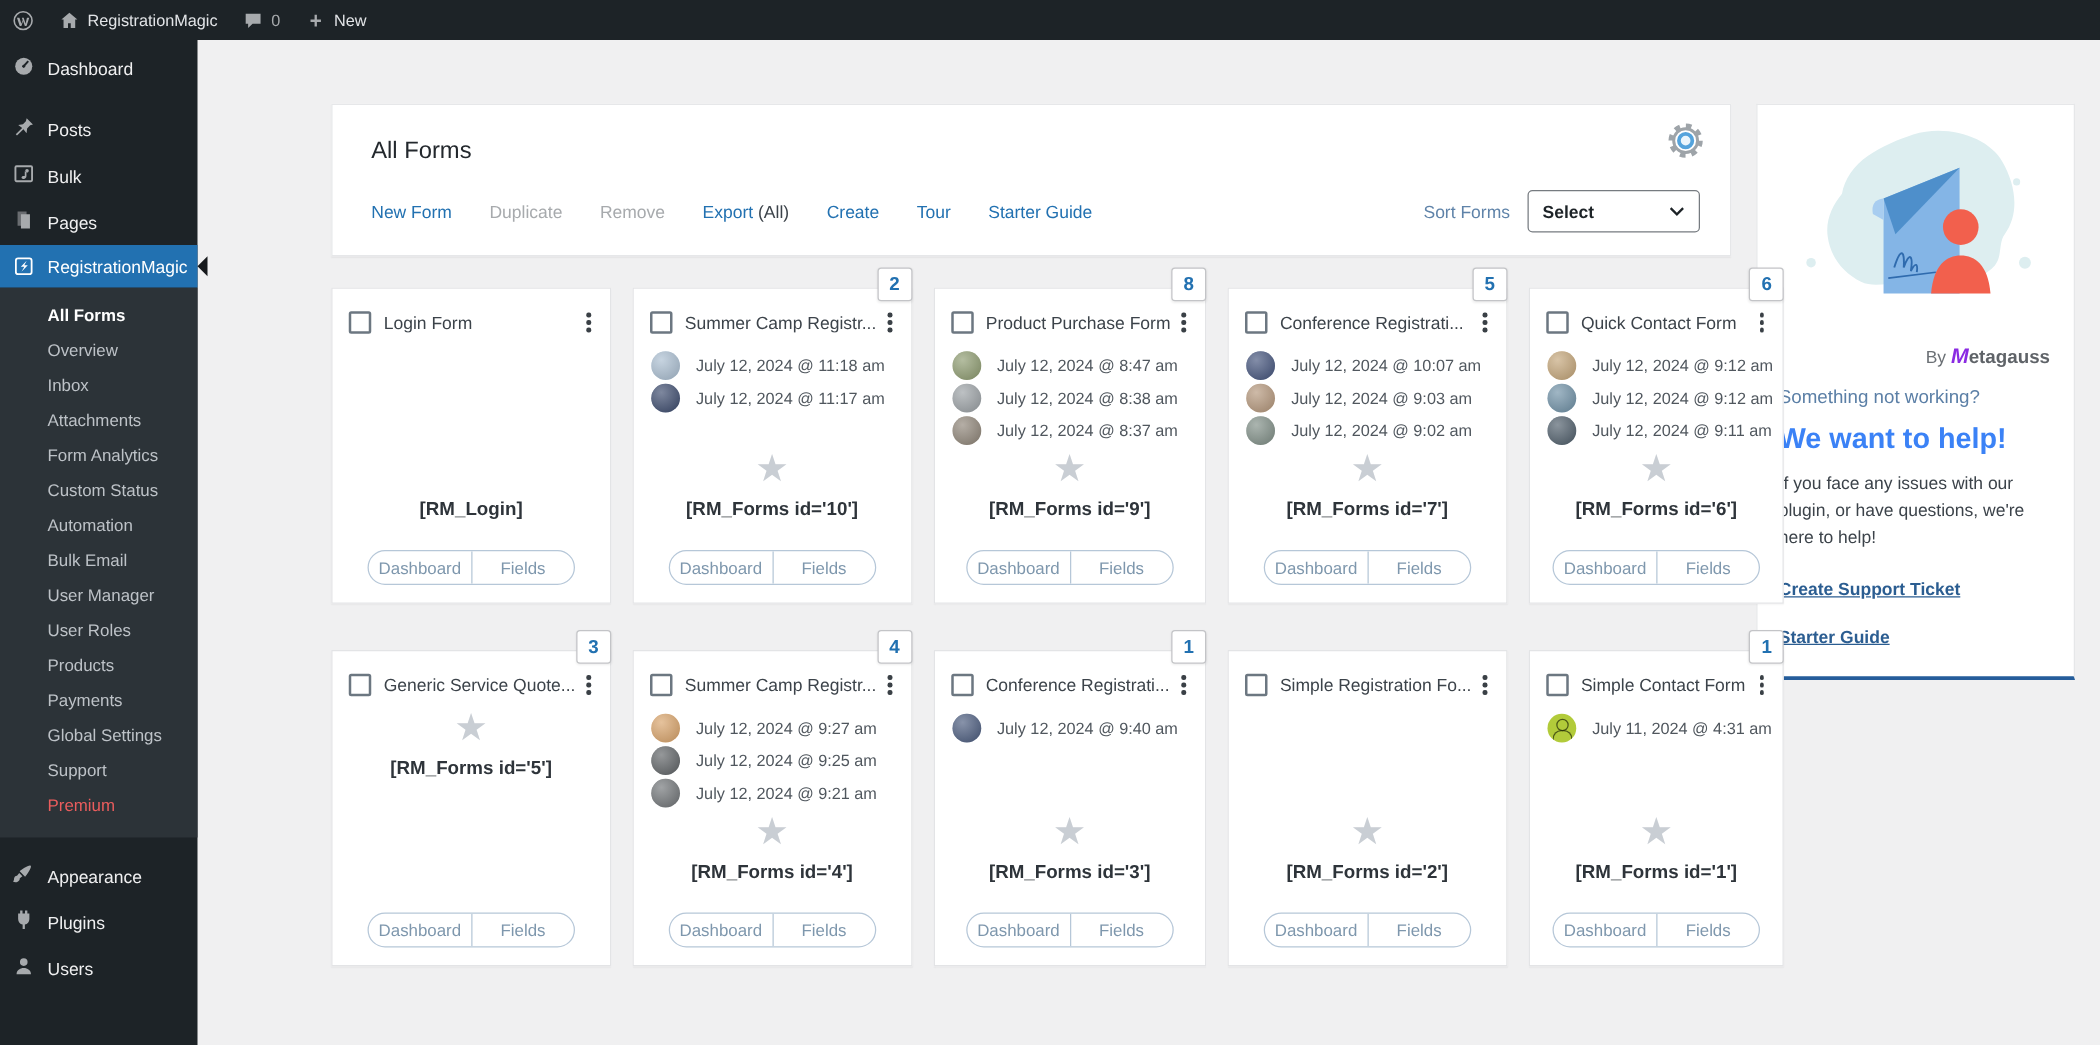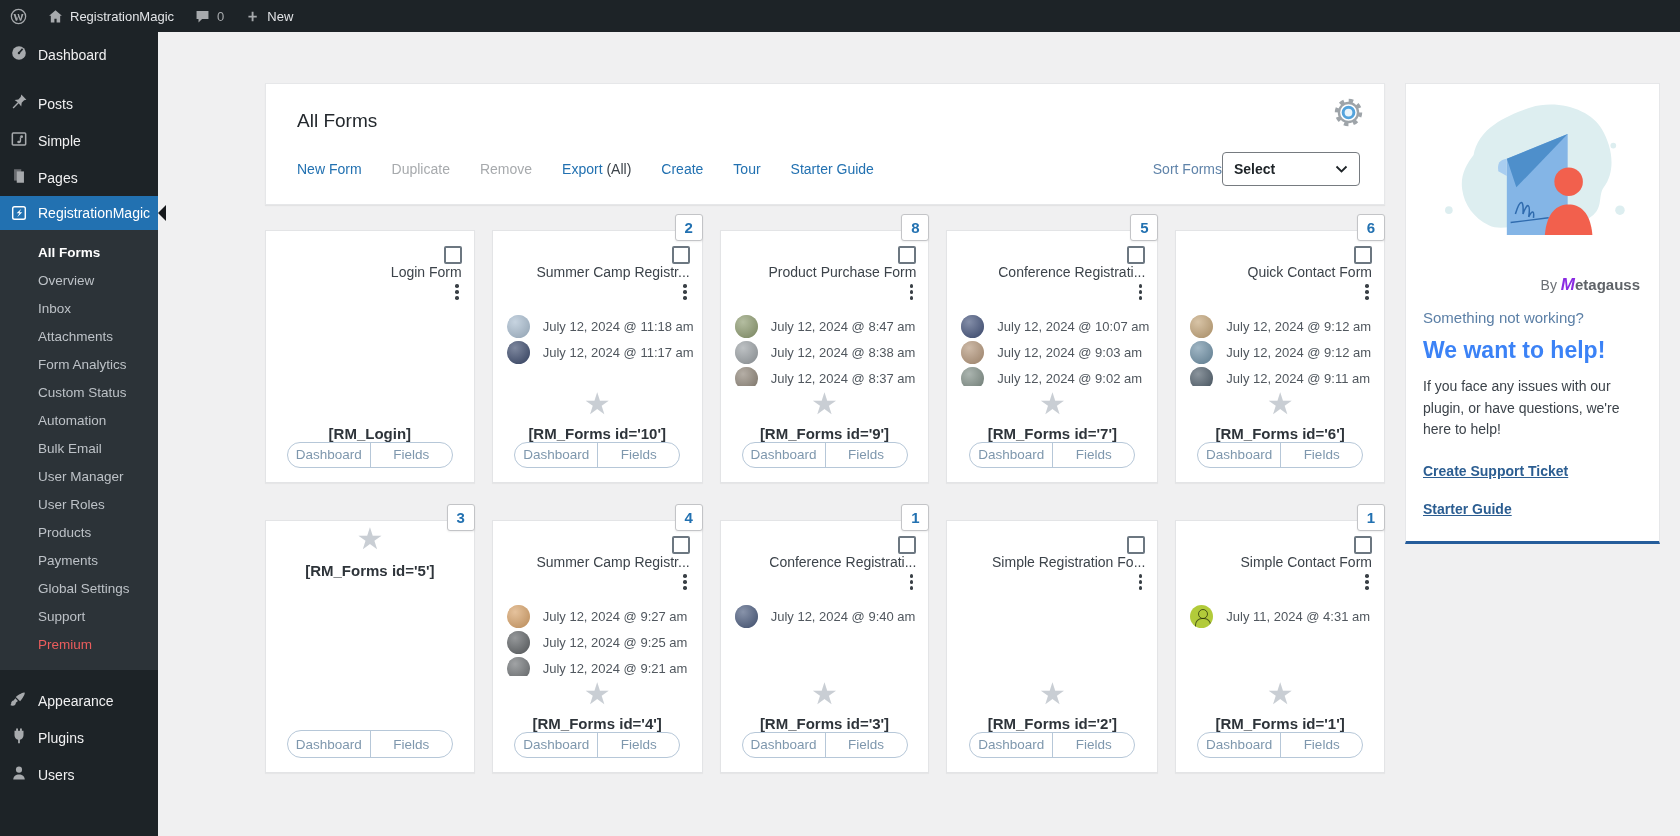--- a/index.html
+++ b/index.html
@@ -33,34 +33,34 @@
   
   #header-panel { background:#fff; height:122px; position:relative; box-shadow:0 1px 1px rgba(0,0,0,.05);
     border:1px solid #e6e7e9; padding:0 24px 0 31px; }
   #page-title { font-size:19px; color:#23282d; padding-top:26px; font-weight:400; }
   #gear-btn { position:absolute; top:13px; right:20px; cursor:pointer; }
   #actions-row { display:flex; align-items:center; margin-top:20px; font-size:14px; }
   #actions-links { display:flex; gap:30px; }
   .act-link { text-decoration:none; color:#2271b1; cursor:pointer; }
   .act-link.disabled { color:#a7aaad; cursor:default; }
   .act-suffix { color:#3c434a; }
-  #sort-area { margin-left:auto; display:flex; align-items:center; }
+  #sort-area { margin-left:auto; display:flex; align-items:center; gap:14px; }
   #sort-label { color:#5f83a9; }
   #sort-select { width:138px; height:34px; border:1px solid #767b80; border-radius:4px; background:#fff;
     display:flex; align-items:center; justify-content:space-between; padding:12px 11px; cursor:pointer; }
   #sort-select b { font-size:14px; color:#1d2327; }
   
   #forms-grid { display:grid; grid-template-columns:repeat(5,1fr); column-gap:17px; row-gap:37px;
     margin-top:25px; }
   .form-card { position:relative; background:#fff; border:1px solid #e3e4e6; box-shadow:0 1px 1px rgba(0,0,0,.04);
     height:253px; display:flex; flex-direction:column; }
   .badge { position:absolute; top:-17px; right:-1px; min-width:28px; height:27px; line-height:25px;
     background:#fff; border:1px solid #c3c4c7; border-radius:3px; text-align:center; color:#2271b1;
     font-weight:bold; font-size:15px; box-shadow:0 1px 2px rgba(0,0,0,.07); padding:0 5px; }
-  .card-head { display:flex; align-items:flex-end; padding:15px 12px 5px 13px;flex-direction:column; }
+  .card-head { display:flex; align-items:center; padding:15px 12px 5px 13px; }
   .cb { width:18px; height:18px; border:2px solid #6c7781; border-radius:2px; background:#fff;
     flex:0 0 18px; cursor:pointer; }
   .card-title { font-size:14px; color:#3c434a; margin-left:10px; white-space:nowrap; overflow:hidden;
     flex:1 1 auto; }
   .kebab { display:flex; flex-direction:column; gap:2.5px; padding:4px 3px; cursor:pointer; margin-left:6px; }
   .kebab i { width:3.5px; height:3.5px; background:#3a4046; border-radius:50%; }
   .entries { height:78px; margin-top:5px; overflow:hidden; }
   .entry { display:flex; align-items:center; gap:13px; padding:1.5px 8px 1.5px 14px; cursor:pointer; }
   .avatar { width:23px; height:23px; border-radius:50%; flex:0 0 23px; position:relative; overflow:hidden; }
   .avatar.photo::after { content:""; position:absolute; inset:0; border-radius:50%;
@@ -138,21 +138,21 @@
             <path d="M12.6 1.8l5.6 5.6-2.5.7-2.7 2.7-.5 4.2-2.8-3.5L4 17.2l-1.1-1.1 5.7-5.7L5.1 7.7l4.2-.5 2.6-2.7z"></path>
           </svg></span>
         <span>Posts</span>
       </div>
       <div class="mi">
         <span><svg viewBox="0 0 20 20" style="width: 18px; height: 18px;">
             <rect x="2.6" y="3.4" width="14.8" height="13.2" rx="1" fill="none" stroke="#a7aaad" stroke-width="1.7"></rect>
             <circle cx="12.9" cy="7.4" r="1.6" fill="#a7aaad"></circle>
             <path d="M12.4 8.8v3.1c0 1.6-.9 2.5-2.6 2.7-1 .1-1.8-.4-1.8-1.2 0-.9.8-1.4 1.9-1.4h1V7.8z" fill="#a7aaad"></path>
           </svg></span>
-        <span>Simple</span>
+        <span>Bulk</span>
       </div>
       <div class="mi">
         <span><svg viewBox="0 0 20 20" fill="#a7aaad" style="width: 18px; height: 18px;">
             <path d="M4.5 2.5h8v12.6h-8z" opacity=".55"></path>
             <path d="M7.5 4.9h8v12.6h-8z"></path>
           </svg></span>
         <span>Pages</span>
       </div>
     </div>
   <div class="mi active">
@@ -390,20 +390,29 @@
     <div class="card-star">★</div>
     <div class="shortcode">[RM_Forms id='6']</div>
     <div class="card-btns">
       <button class="card-btn">Dashboard</button>
       <button class="card-btn">Fields</button>
     </div>
   </div>
 
   <div class="form-card">
     <div class="badge">3</div>
+    <div class="card-head">
+      <span class="cb"></span>
+      <span class="card-title">Generic Service Quote...</span>
+      <span class="kebab">
+              <i></i>
+              <i></i>
+              <i></i>
+            </span>
+    </div>
     <div class="card-star">★</div>
     <div class="shortcode">[RM_Forms id='5']</div>
     <div class="card-btns">
       <button class="card-btn">Dashboard</button>
       <button class="card-btn">Fields</button>
     </div>
   </div>
 
   <div class="form-card">
     <div class="badge">4</div>

